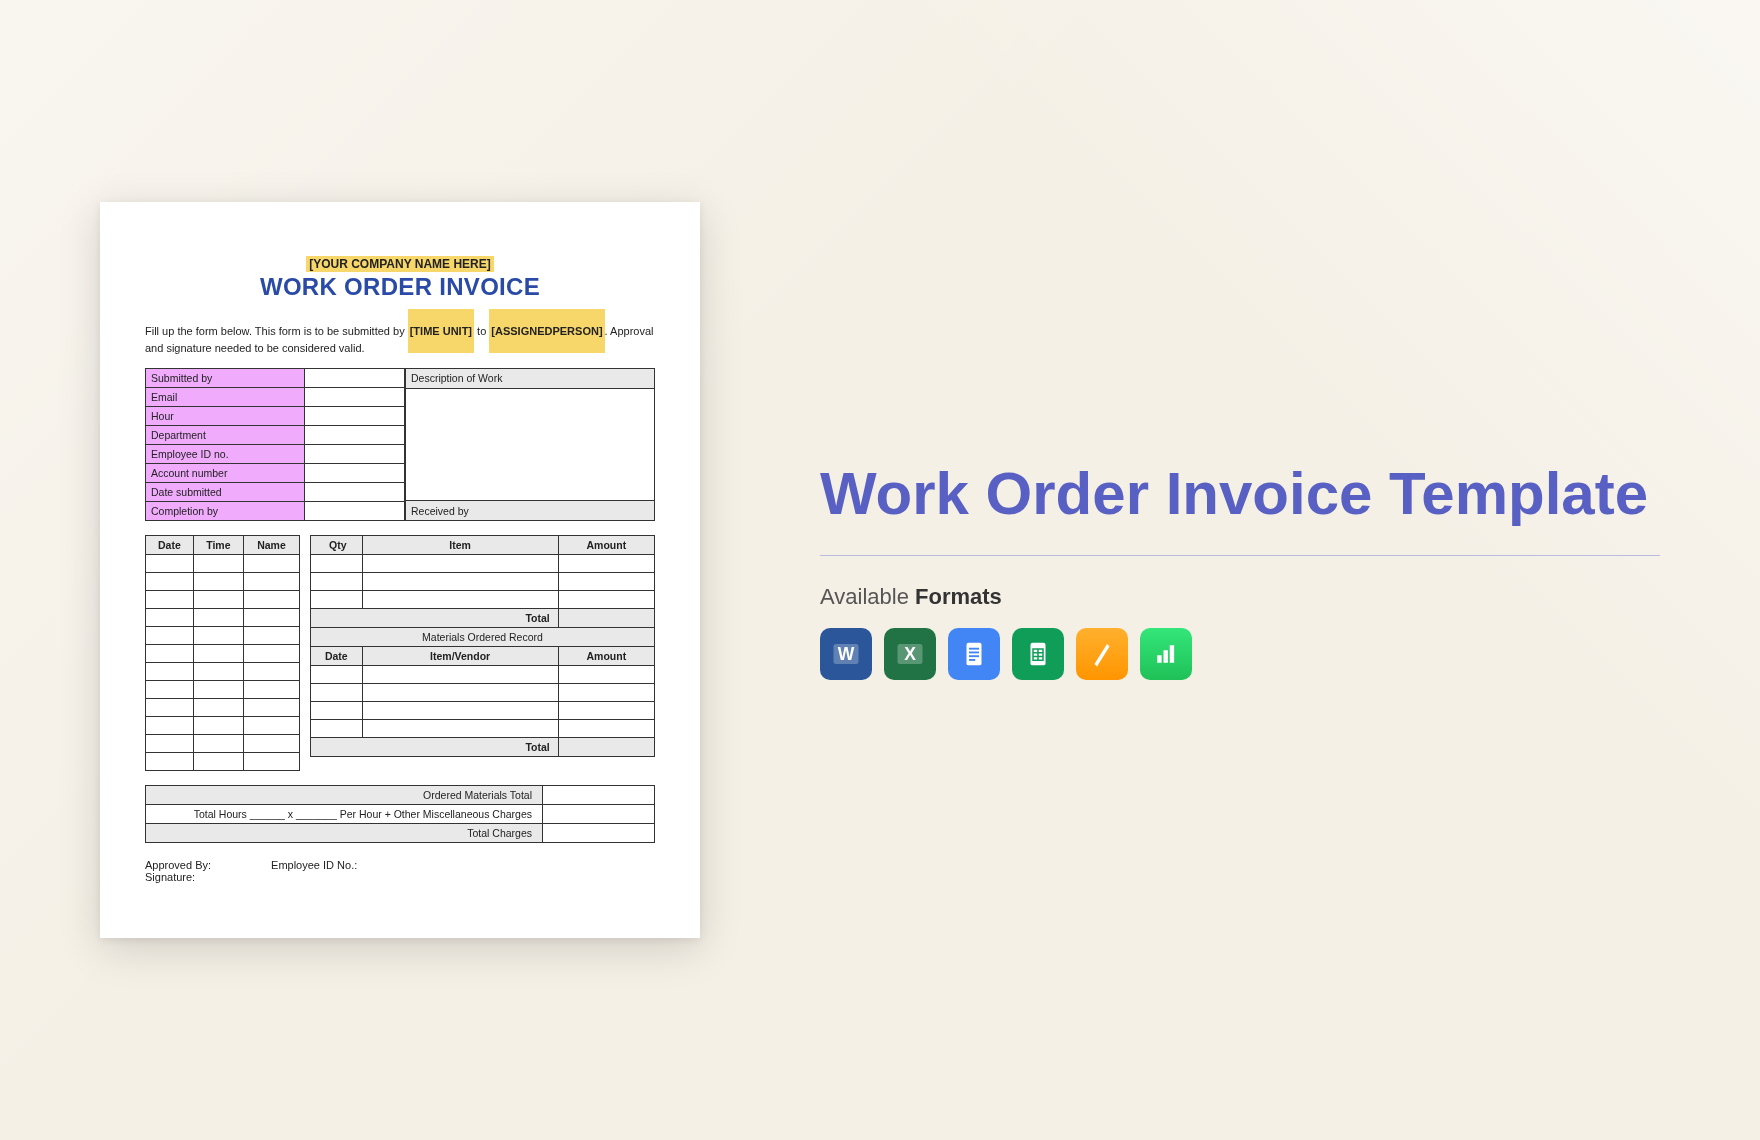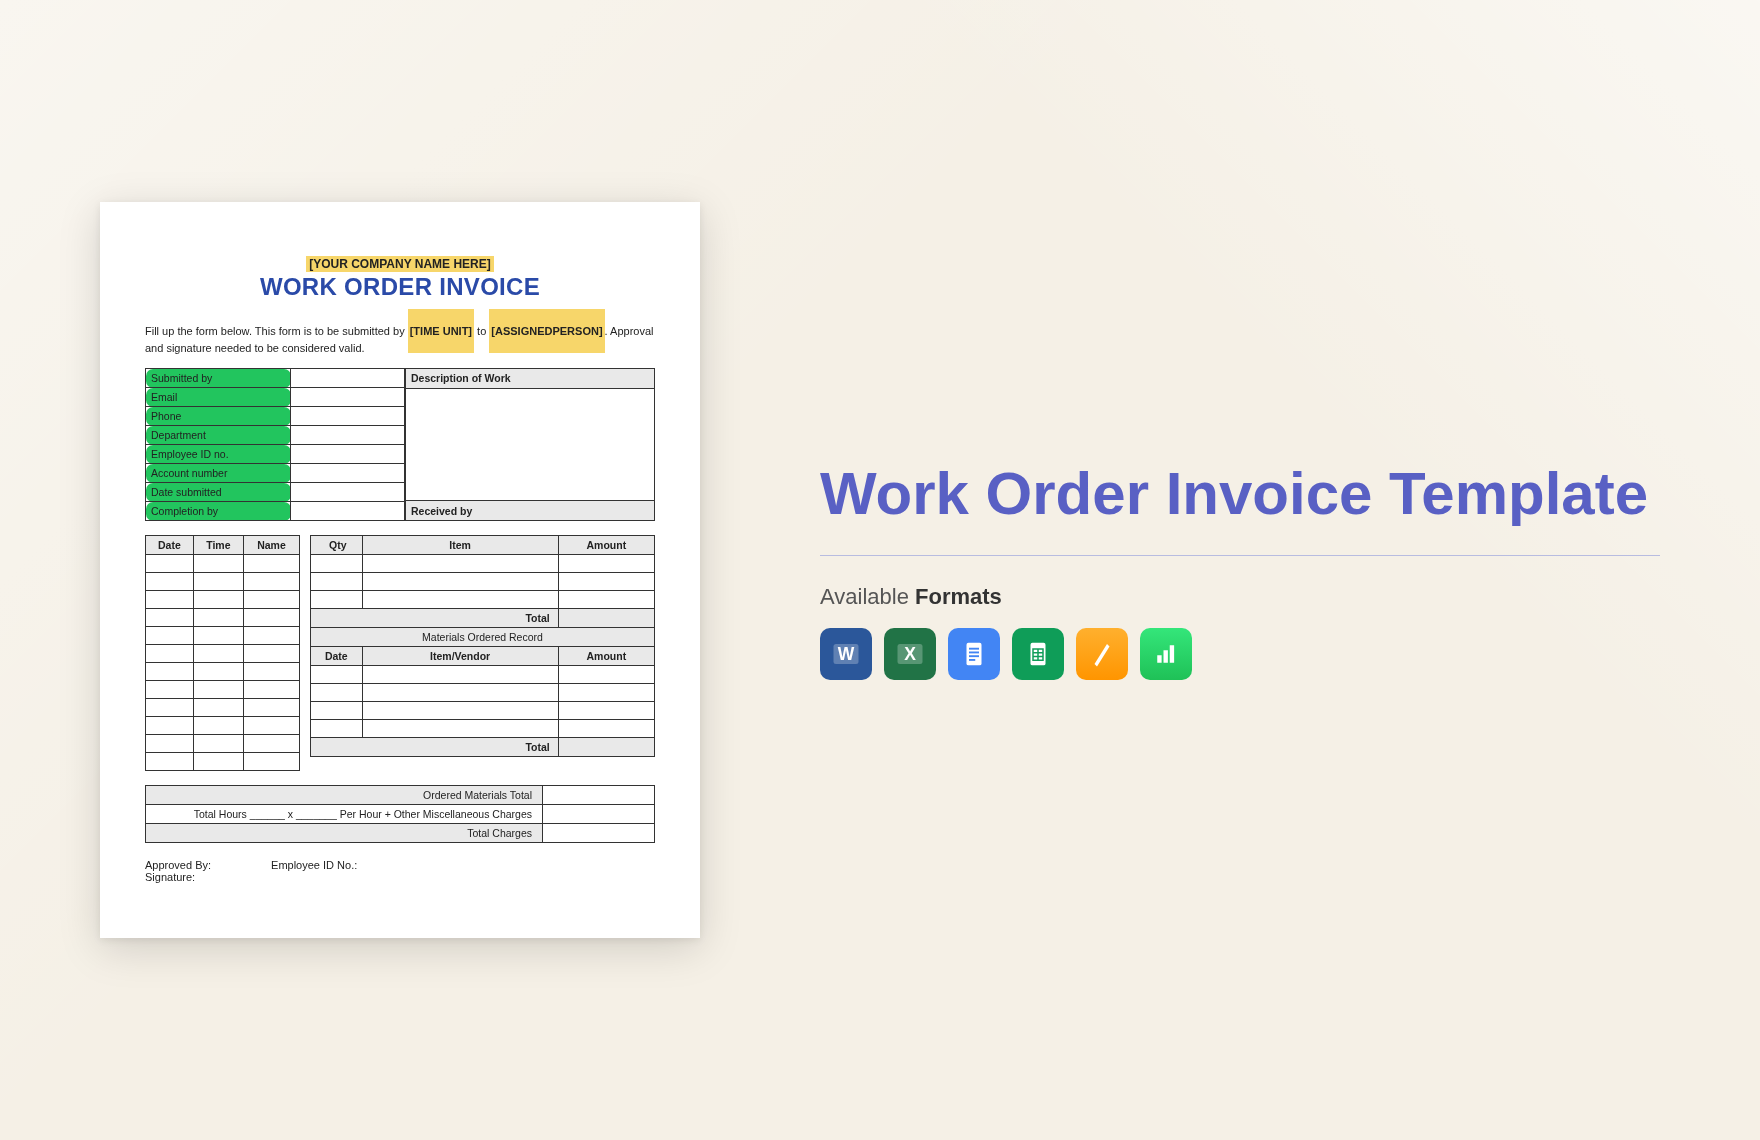--- a/index.html
+++ b/index.html
@@ -59,24 +59,24 @@
     line-height:1.5;
     margin-bottom:12px;
   }
   .hl { background:#f7d66a; padding:16px 2px; font-weight:600;}
   table { border-collapse: collapse; }
   td, th { border:1px solid #333; font-size:10.5px; padding:3px 5px; height:18px; }
   .gray { background:#e9e9e9; }
   .info-wrap { display:flex; gap:0; margin-bottom:14px;}
   .info-left { flex:0 0 260px;}
   .info-left table { width:100%; }
-  .info-left td:first-child { width:145px; background:#22c55e; font-weight:400;border-radius:7px;}
+  .info-left td:first-child { width:159px; background:#f0abfc; font-weight:400;}
   .info-right { flex:1;}
   .info-right table { width:100%; height:100%;}
-  .info-right .hdr { background:#e9e9e9; font-weight:700;}
+  .info-right .hdr { background:#e9e9e9; font-weight:400;}
   .grid-wrap { display:flex; gap:10px; margin-bottom:14px;}
   .grid-left { flex:0 0 155px;}
   .grid-left table, .grid-right table { width:100%;}
   .grid-right { flex:1;}
   .ghead { background:#e9e9e9; text-align:center; font-weight:700;}
   .rlabel { background:#e9e9e9; text-align:right; font-weight:700; padding-right:8px;}
   .mor { background:#e9e9e9; text-align:center; font-weight:400;}
   .totals table { width:100%;}
   .totals td { text-align:right; padding-right:10px;}
   .totals td:first-child { width:78%; }
@@ -133,21 +133,21 @@
           <tbody>
               <tr>
                 <td>Submitted by</td>
                 <td></td>
               </tr>
           <tr>
                 <td>Email</td>
                 <td></td>
               </tr>
           <tr>
-                <td>Phone</td>
+                <td>Hour</td>
                 <td></td>
               </tr>
           <tr>
                 <td>Department</td>
                 <td></td>
               </tr>
           <tr>
                 <td>Employee ID no.</td>
                 <td></td>
               </tr>

